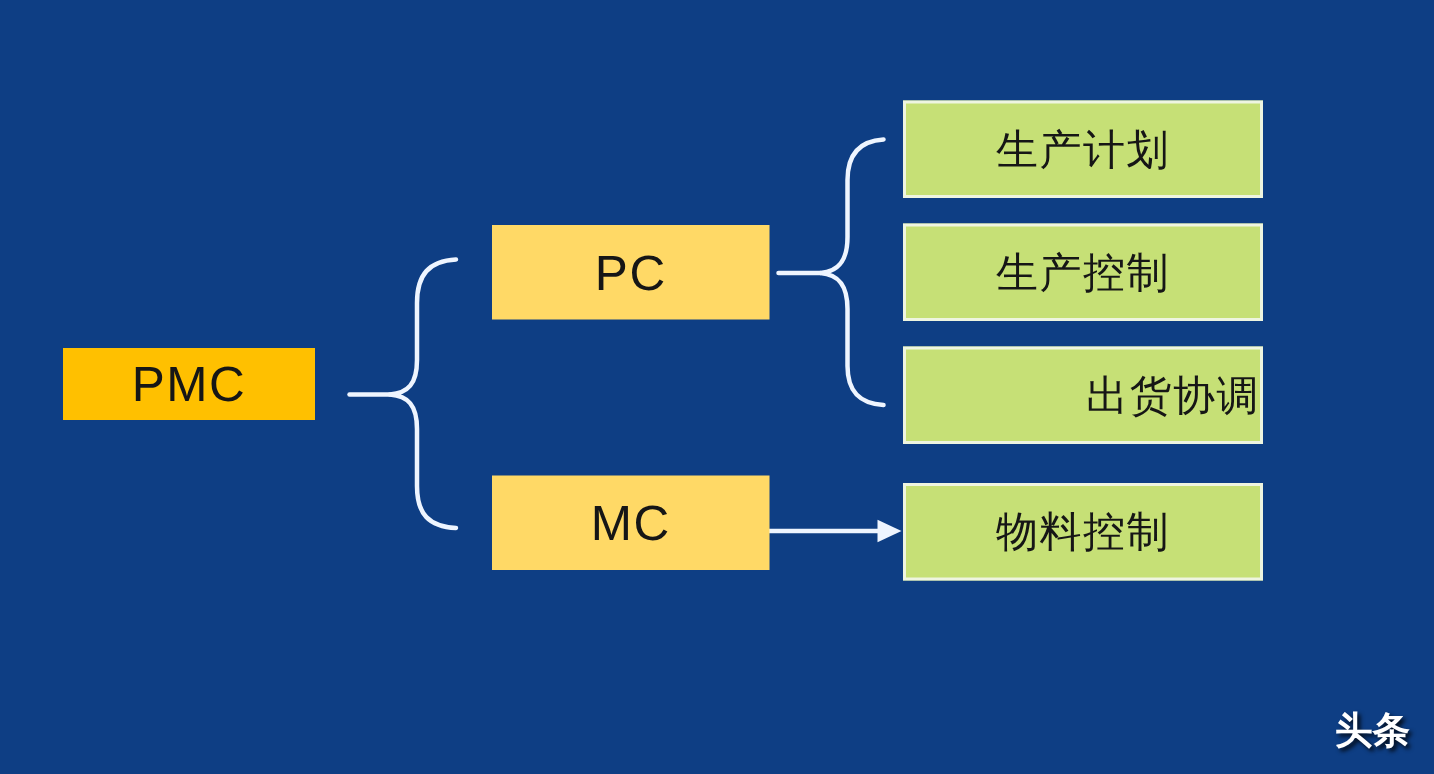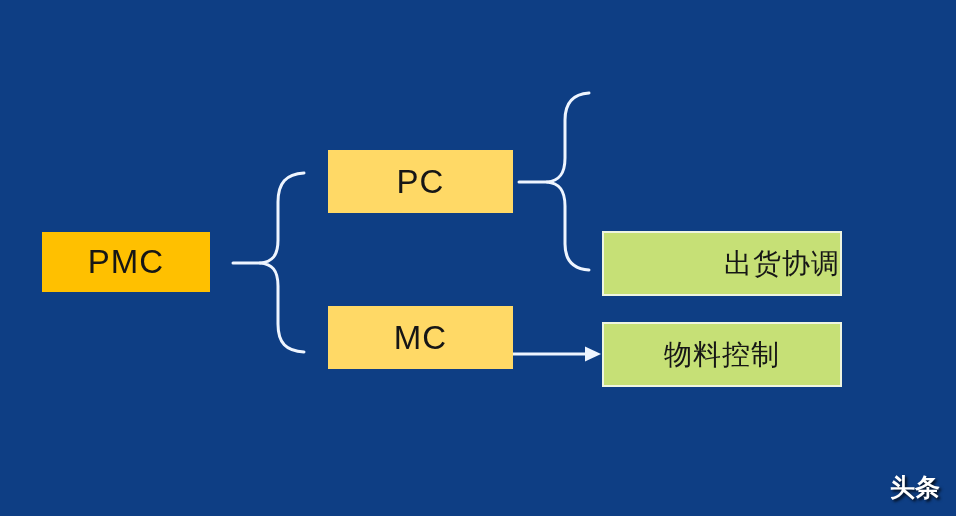--- a/index.html
+++ b/index.html
@@ -21,31 +21,31 @@
   }
   .connector-layer{
     position:absolute;left:0;top:0;width:956px;height:516px;
     pointer-events:none;
   }
   .node{
     position:absolute;display:flex;align-items:center;justify-content:center;
     color:var(--node-text);
   }
   .node-root{
-    left:42px;top:232px;width:168px;height:60px;
+    left:42px;top:232px;width:168px;height:48px;
     background:var(--root-fill);
     font-size:33px;letter-spacing:1px;
   }
   .node-branch{
     width:185px;height:63px;
     background:var(--branch-fill);
     font-size:33px;letter-spacing:1px;
   }
   .node-pc{left:328px;top:150px;}
-  .node-mc{left:328px;top:306px;}
+  .node-mc{left:328px;top:317px;}
   .node-leaf{
     left:602px;width:240px;height:65px;
     background:var(--leaf-fill);
     border:2px solid var(--leaf-border);
     font-size:28px;letter-spacing:1px;
   }
   .leaf-0{top:67px;}
   .leaf-1{top:149px;}
   .leaf-2{top:231px;justify-content:flex-end;}
   .leaf-3{top:322px;text-align:right;}
@@ -90,21 +90,27 @@
   </div>
 
   <div class="node node-branch node-pc">
     <span>PC</span>
   </div>
 
   <div class="node node-branch node-mc">
     <span>MC</span>
   </div>
 
+  <div class="node node-leaf leaf-0">
+    <span>生产计划</span>
+  </div>
 
+  <div class="node node-leaf leaf-1">
+    <span>生产控制</span>
+  </div>
 
   <div class="node node-leaf leaf-2">
     <span>出货协调</span>
   </div>
 
   <div class="node node-leaf leaf-3">
     <span>物料控制</span>
   </div>
 
   <div class="watermark">

